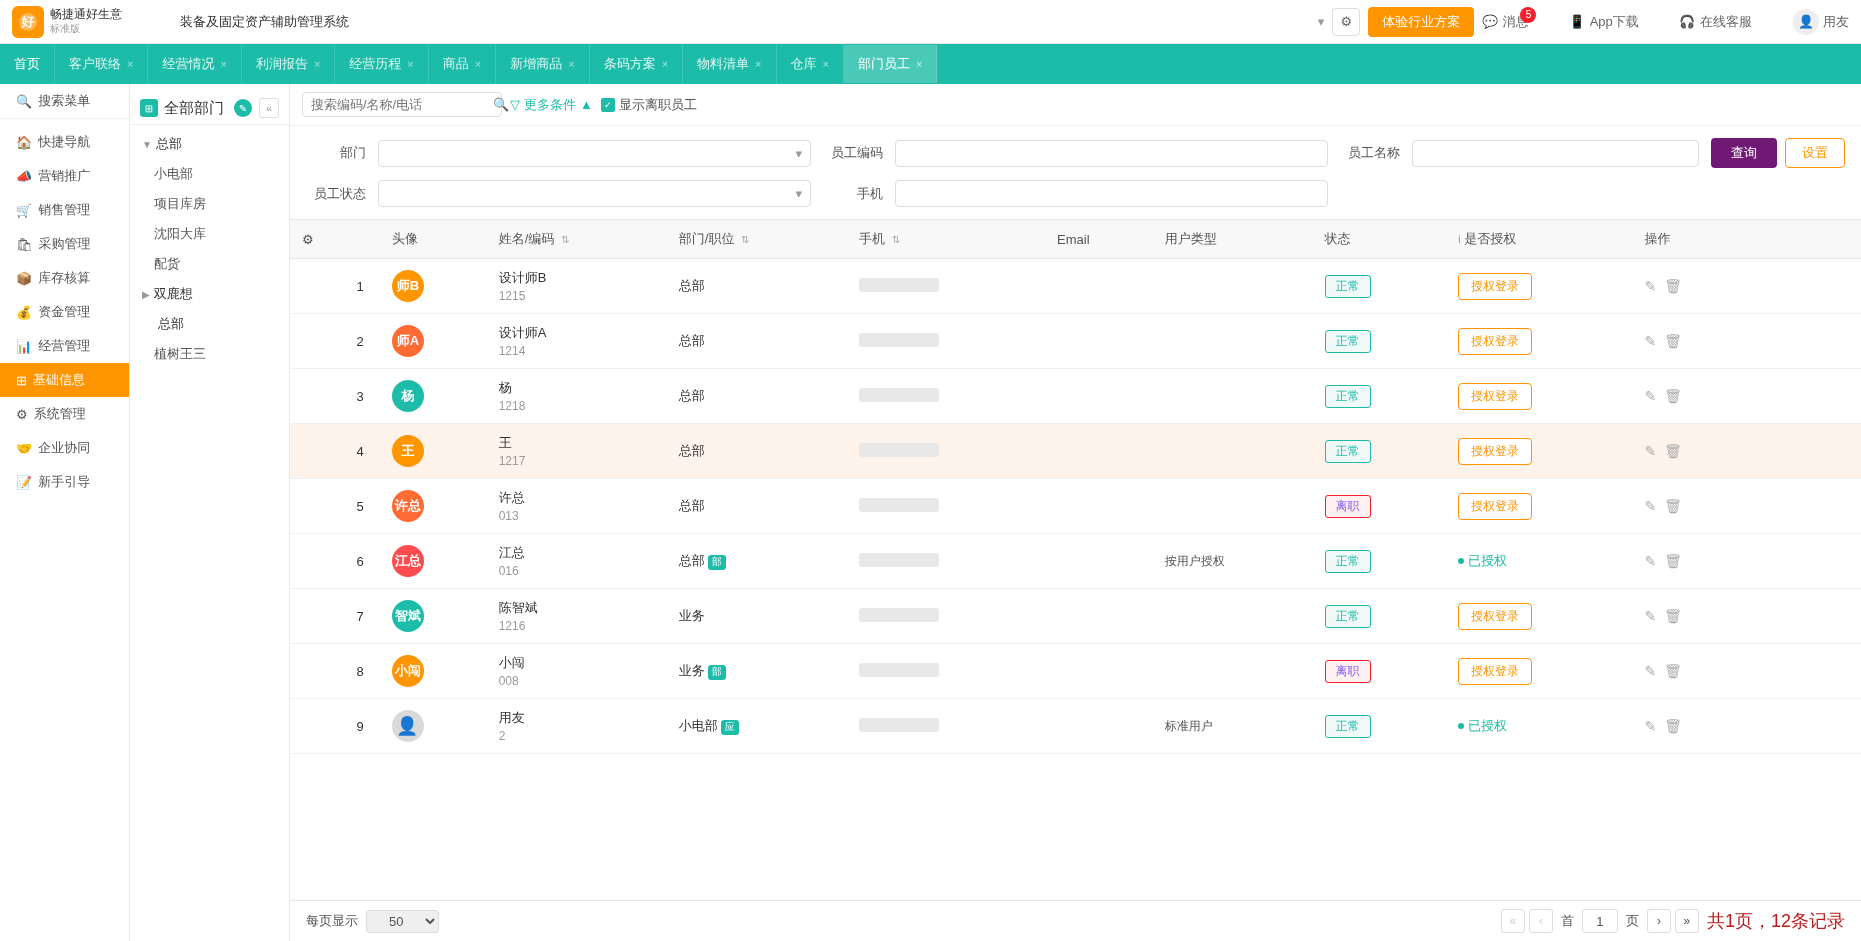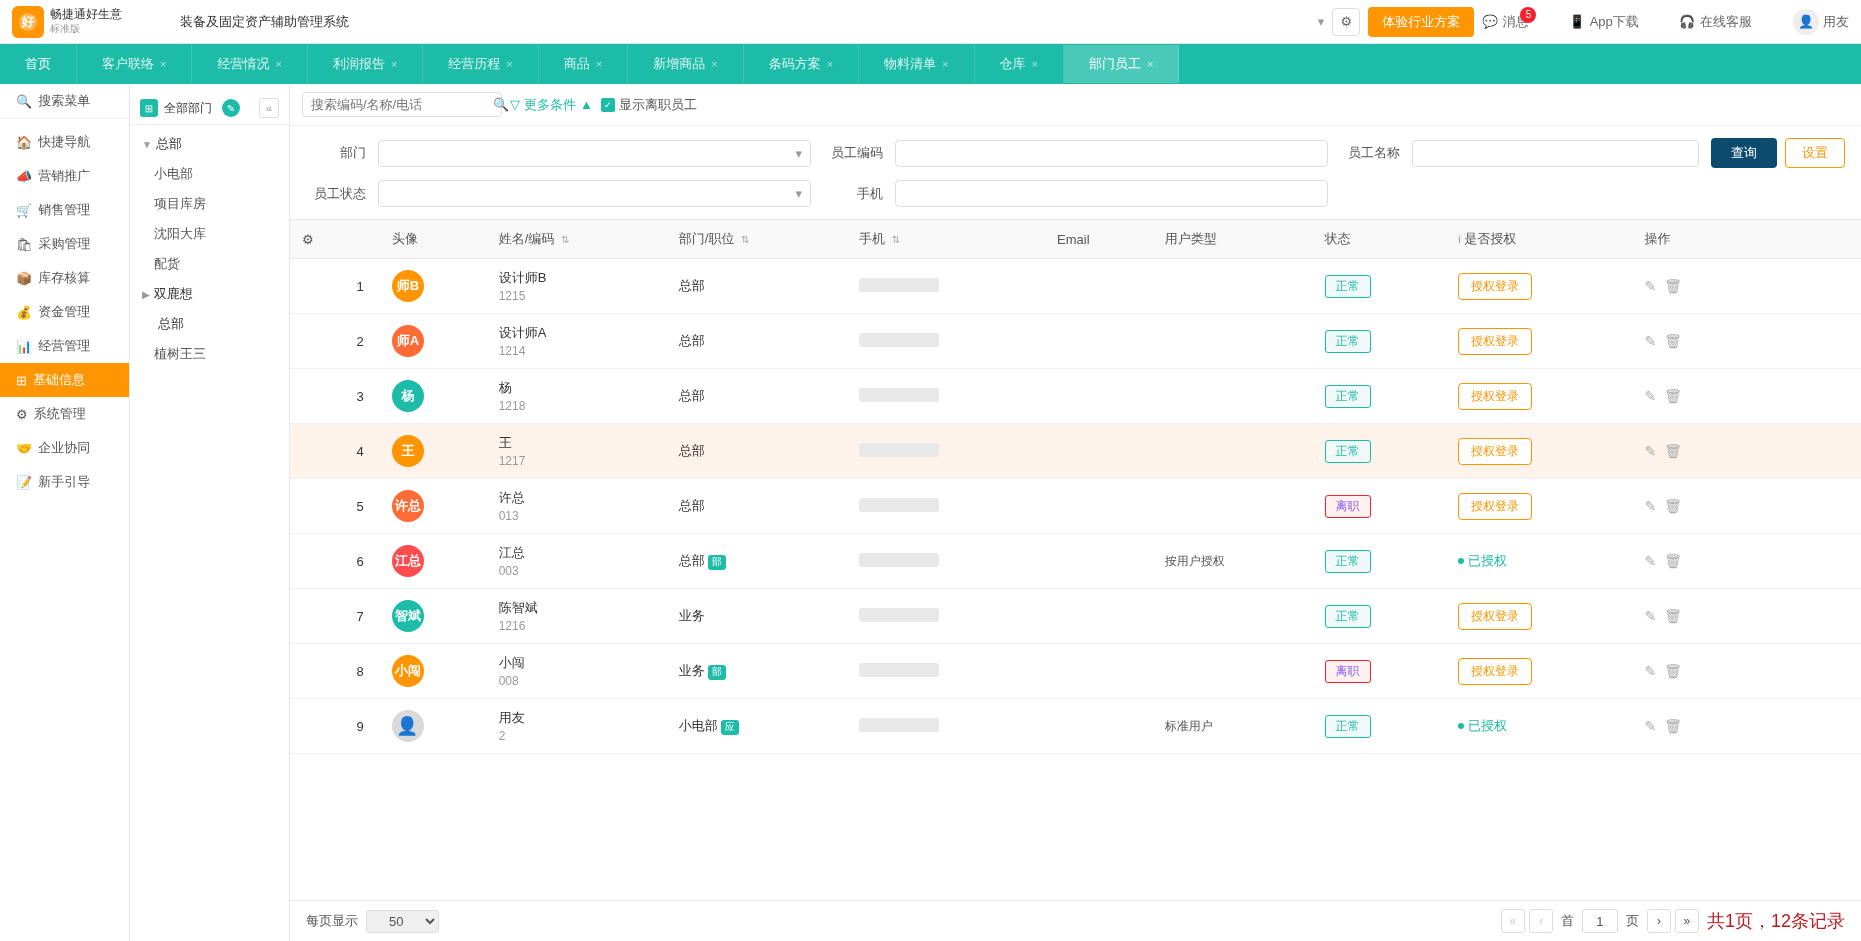--- a/index.html
+++ b/index.html
@@ -14,21 +14,21 @@
     .system-title { font-size: 13px; color: #333; flex: 1; }
     .system-title-arrow { color: #999; margin-left: 4px; }
     .gear-btn { width: 28px; height: 28px; border: 1px solid #ddd; border-radius: 4px; display: flex; align-items: center; justify-content: center; cursor: pointer; color: #666; }
     .trial-btn { background: #ff9500; color: white; border: none; padding: 6px 14px; border-radius: 4px; cursor: pointer; font-size: 13px; }
     .top-right { margin-left: auto; display: flex; align-items: center; gap: 16px; color: #666; font-size: 13px; }
     .msg-btn { position: relative; cursor: pointer; display: flex; align-items: center; gap: 4px; }
     .badge { background: #f5222d; color: white; border-radius: 10px; font-size: 10px; padding: 0 4px; min-width: 16px; height: 16px; display: flex; align-items: center; justify-content: center; position: absolute; top: -6px; right: -8px; }
     
     
     .nav-tabs { background: #1dbca8; display: flex; align-items: center; height: 40px; padding: 0 0; }
-    .nav-tab { padding: 0 25px; height: 38px; display: flex; align-items: center; gap: 4px; color: rgba(255,255,255,0.85); cursor: pointer; font-size: 13px; white-space: nowrap; border-right: 1px solid rgba(255,255,255,0.15); }
+    .nav-tab { padding: 0 14px; height: 38px; display: flex; align-items: center; gap: 4px; color: rgba(255,255,255,0.85); cursor: pointer; font-size: 13px; white-space: nowrap; border-right: 1px solid rgba(255,255,255,0.15); }
     .nav-tab:first-child { color: white; }
     .nav-tab.active { background: rgba(255,255,255,0.2); color: white; font-weight: 500; }
     .nav-tab .close-x { font-size: 11px; opacity: 0.7; margin-left: 2px; }
     
     
     .main-layout { display: flex; flex: 1; overflow: hidden; }
     
     
     .sidebar { width: 130px; background: #fff; border-right: 1px solid #e8e8e8; overflow-y: auto; flex-shrink: 0; }
     .sidebar-section { padding: 6px 0; }
@@ -58,21 +58,21 @@
     .btn-primary { background: #ff9500; color: white; border: none; padding: 6px 14px; border-radius: 4px; cursor: pointer; font-size: 13px; display: flex; align-items: center; gap: 4px; }
     .btn-outline { background: #fff; color: #555; border: 1px solid #ddd; padding: 5px 10px; border-radius: 4px; cursor: pointer; font-size: 13px; display: flex; align-items: center; gap: 4px; }
     
     
     .filter-form { background: #fff; padding: 12px 16px; border-bottom: 1px solid #e8e8e8; display: grid; grid-template-columns: 1fr 1fr 1fr; gap: 12px; align-items: center; }
     .filter-row { display: flex; align-items: center; gap: 12px; justify-content: space-between; }
     .filter-label { color: #555; min-width: 60px; text-align: right; font-size: 13px; white-space: nowrap; }
     .filter-select { flex: 1; border: 1px solid #ddd; border-radius: 4px; padding: 5px 8px; font-size: 13px; color: #999; display: flex; align-items: center; justify-content: space-between; cursor: pointer; }
     .filter-input { flex: 1; border: 1px solid #ddd; border-radius: 4px; padding: 5px 8px; font-size: 13px; color: #999; outline: none; }
     .filter-actions { display: flex; gap: 8px; align-items: center; }
-    .btn-search { background: #0c4a6e; color: white; border: none; padding: 6px 20px; border-radius: 4px; cursor: pointer; font-size: 13px; }
+    .btn-search { background: #701a75; color: white; border: none; padding: 6px 20px; border-radius: 4px; cursor: pointer; font-size: 13px; }
     .btn-settings { background: #fff; color: #ff9500; border: 1px solid #ff9500; padding: 5px 16px; border-radius: 4px; cursor: pointer; font-size: 13px; }
     
     
     .table-wrap { flex: 1; overflow: auto; background: #fff; }
     table { width: 100%; border-collapse: collapse; }
     thead tr { background: #f8f8f8; border-bottom: 1px solid #e8e8e8; }
     thead th { padding: 10px 12px; text-align: left; color: #555; font-weight: 500; font-size: 13px; white-space: nowrap; border-bottom: 1px solid #e8e8e8; }
     tbody tr { border-bottom: 1px solid #f0f0f0; }
     tbody tr.highlighted { background: #fef3eb; }
     tbody td { padding: 10px 12px; color: #333; font-size: 13px; }
@@ -217,21 +217,21 @@
       <div class="sidebar-item">
         <span>📝</span>
         <span>新手引导</span>
       </div>
     </div>
   </div>
 
   <div class="dept-sidebar">
     <div class="dept-top-row">
       <div class="dept-header-icon">⊞</div>
-      <span style="font-size:12px;color:#333;font-weight:500;">全部部门</span>
+      <span style="font-size:15px;color:#333;font-weight:500;">全部部门</span>
       <div style="margin-left:4px;width:18px;height:18px;background:#1dbca8;border-radius:50%;display:flex;align-items:center;justify-content:center;">
         <span style="color:white;font-size:10px;">✎</span>
       </div>
       <div class="collapse-btn">«</div>
     </div>
     <div class="dept-group">
       <span class="arrow">▼</span>
       <span>总部</span>
     </div>
     <div class="dept-item">小电部</div>
@@ -469,21 +469,21 @@
             </tr>
             <tr>
               <td class="center"></td>
               <td class="center">6</td>
               <td>
       <div class="avatar" style="background:#ff4d4f;">江总</div>
     </td>
               <td>
       <div class="name-code">
         <span class="name-text">江总</span>
-        <span class="code-text">003</span>
+        <span class="code-text">016</span>
       </div>
     </td>
               <td>总部<span class="dept-badge">部</span></td>
               <td><span class="phone-blur"></span></td>
               <td></td>
               <td><span class="user-type">按用户授权</span></td>
               <td>
       <span class="status-badge status-normal">正常</span>
     </td>
               <td>

